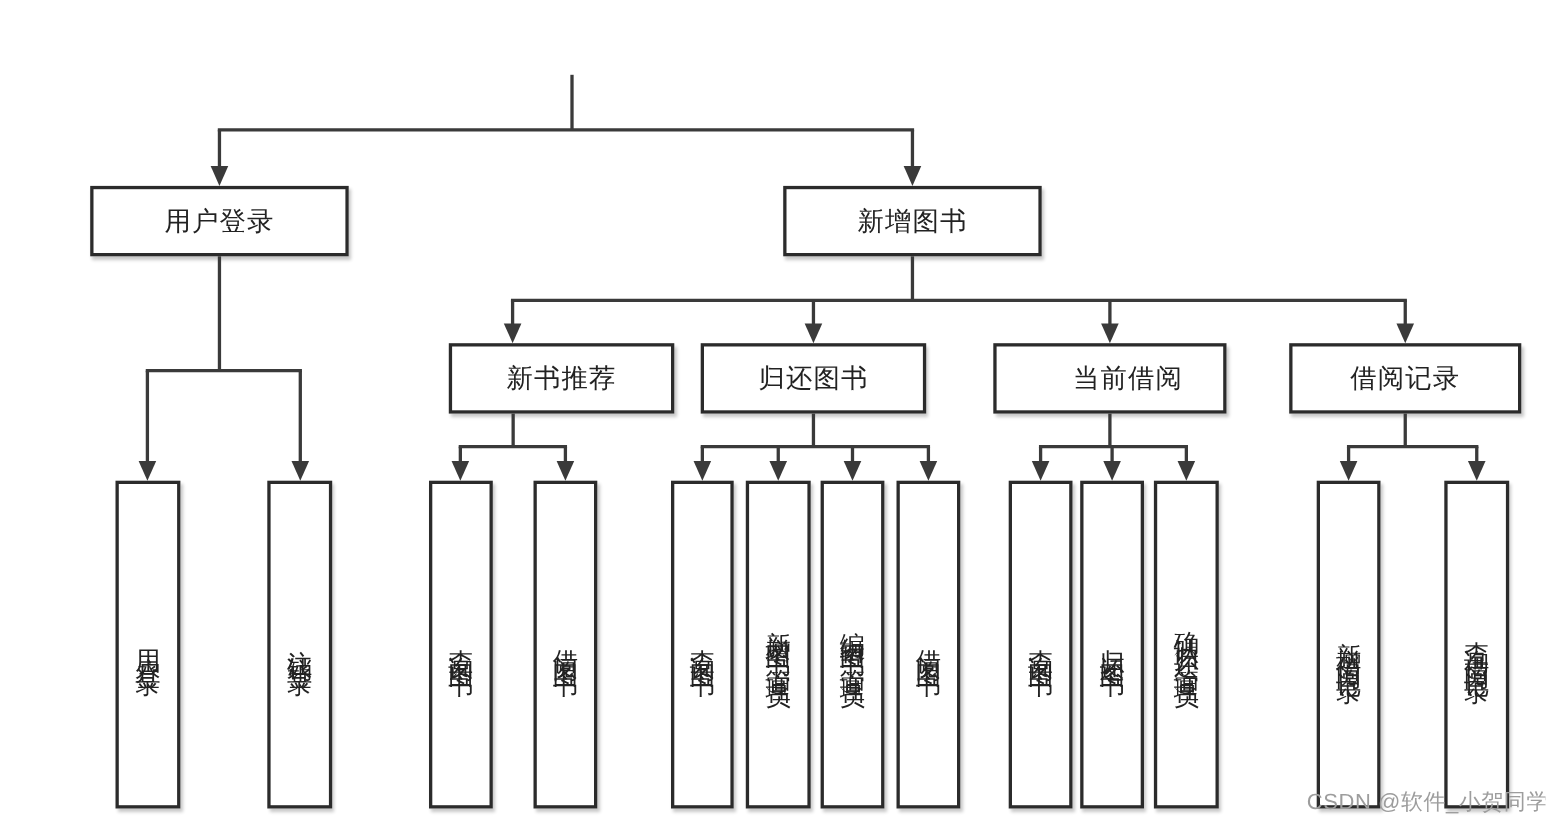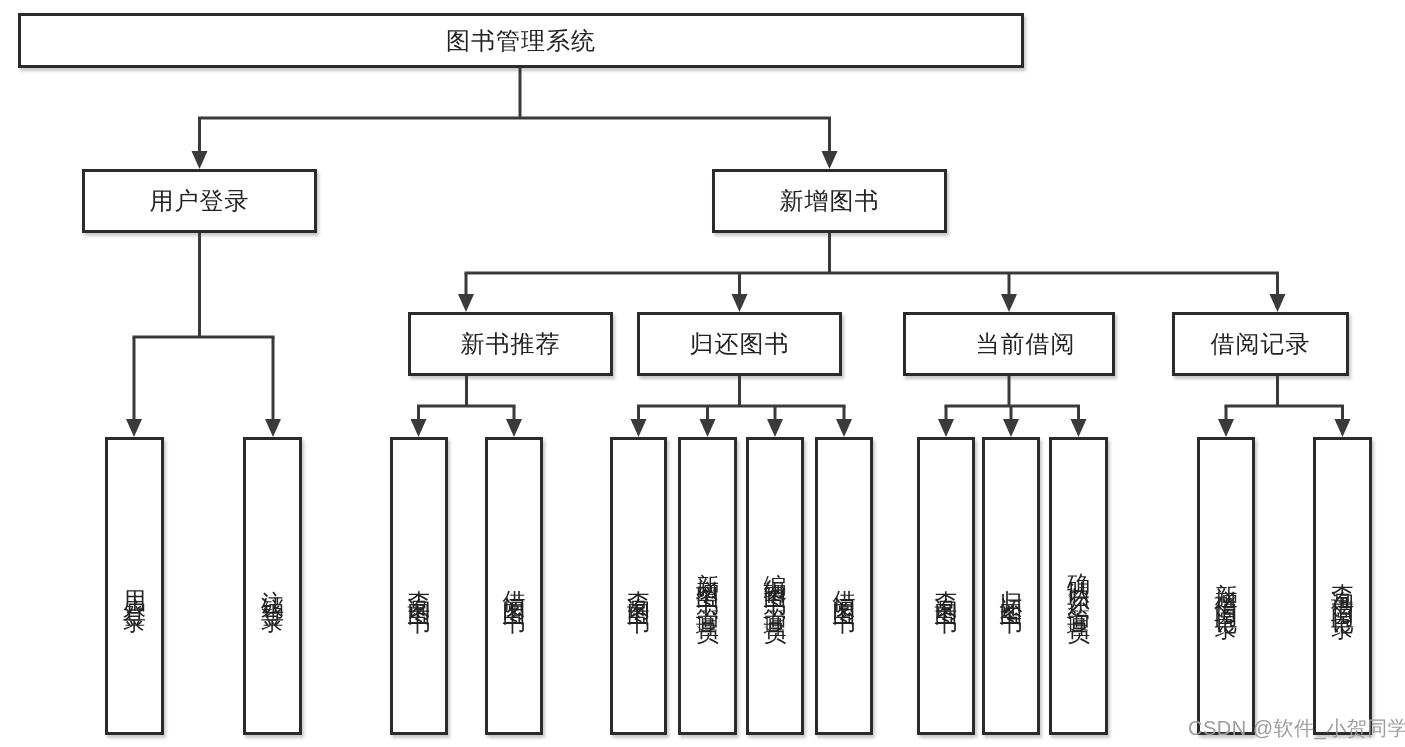--- a/index.html
+++ b/index.html
@@ -113,41 +113,38 @@
 
       <line x1="1277.5" y1="376" x2="1277.5" y2="406"></line>
       <line x1="1224.5" y1="406" x2="1344" y2="406"></line>
       <line x1="1226" y1="406" x2="1226" y2="421"></line>
       <polygon points="1218,419 1234,419 1226,437"></polygon>
       <line x1="1342.5" y1="406" x2="1342.5" y2="421"></line>
       <polygon points="1334.5,419 1350.5,419 1342.5,437"></polygon>
     </g>
   </svg>
 
-  <div class="node" style="left:18px; top:13px; width:1006px; height:55px;">
-    <span class="hlabel">图书管理系统</span>
-  </div>
 
   <div class="node" style="left:82px; top:169px; width:235px; height:64px;">
     <span class="hlabel">用户登录</span>
   </div>
   <div class="node" style="left:712px; top:169px; width:235px; height:64px;">
     <span class="hlabel">新增图书</span>
   </div>
 
   <div class="node" style="left:364px; top:312px; width:205px; height:64px;margin-left:44px;">
     <span class="hlabel">新书推荐</span>
   </div>
   <div class="node" style="left:637px; top:312px; width:205px; height:64px;">
     <span class="hlabel">归还图书</span>
   </div>
   <div class="node" style="left:903px; top:312px; width:212px; height:64px;padding-left:33px;">
     <span class="hlabel">当前借阅</span>
   </div>
-  <div class="node" style="left:1172px; top:312px; width:177px; height:64px;">
+  <div class="node" style="left:1172px; top:312px; width:211px; height:64px;">
     <span class="hlabel">借阅记录</span>
   </div>
 
   <div class="node" style="left:105px; top:437px; width:59px; height:298px;">
     <span class="vlabel">用户登录</span>
   </div>
   <div class="node" style="left:243px; top:437px; width:59px; height:298px;">
     <span class="vlabel">注销登录</span>
   </div>
 

